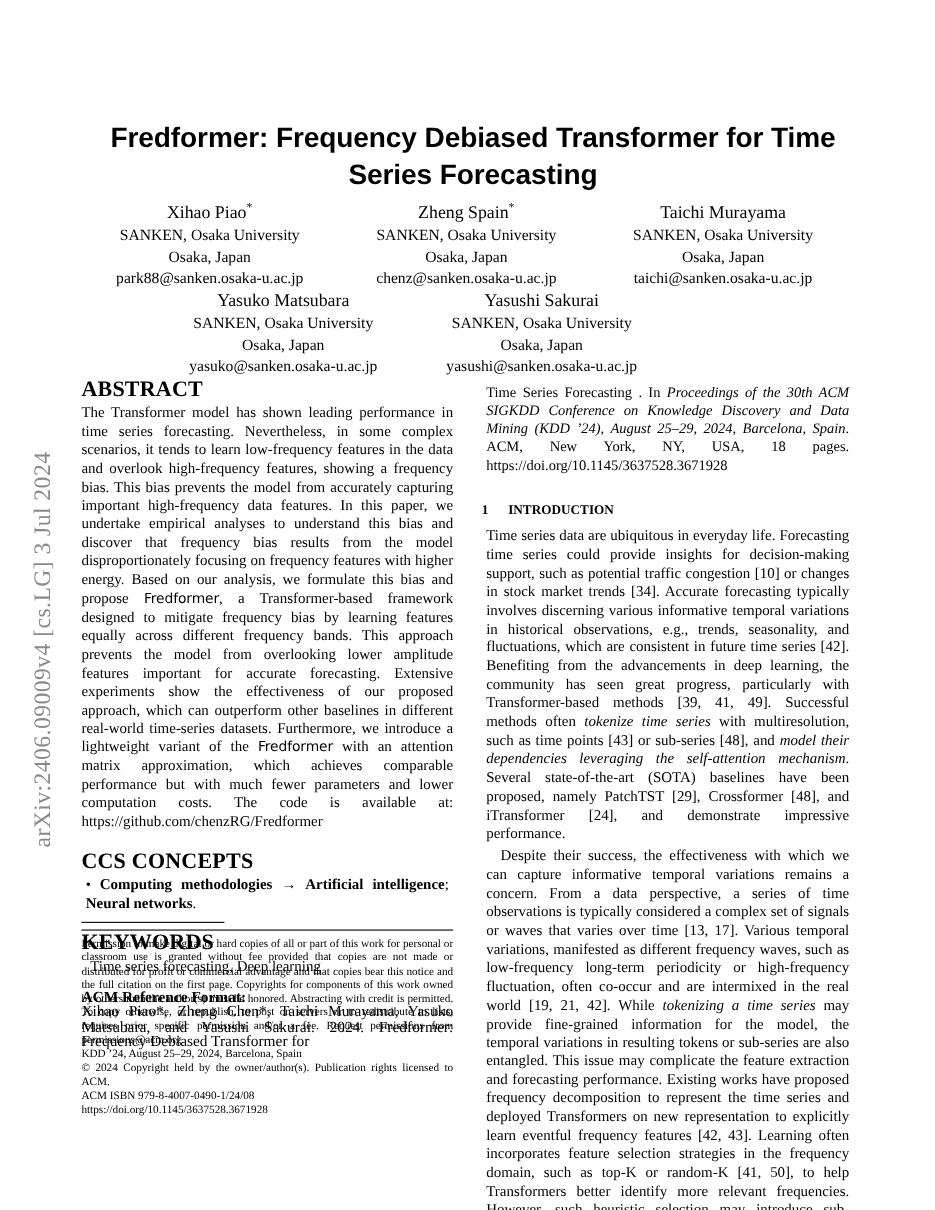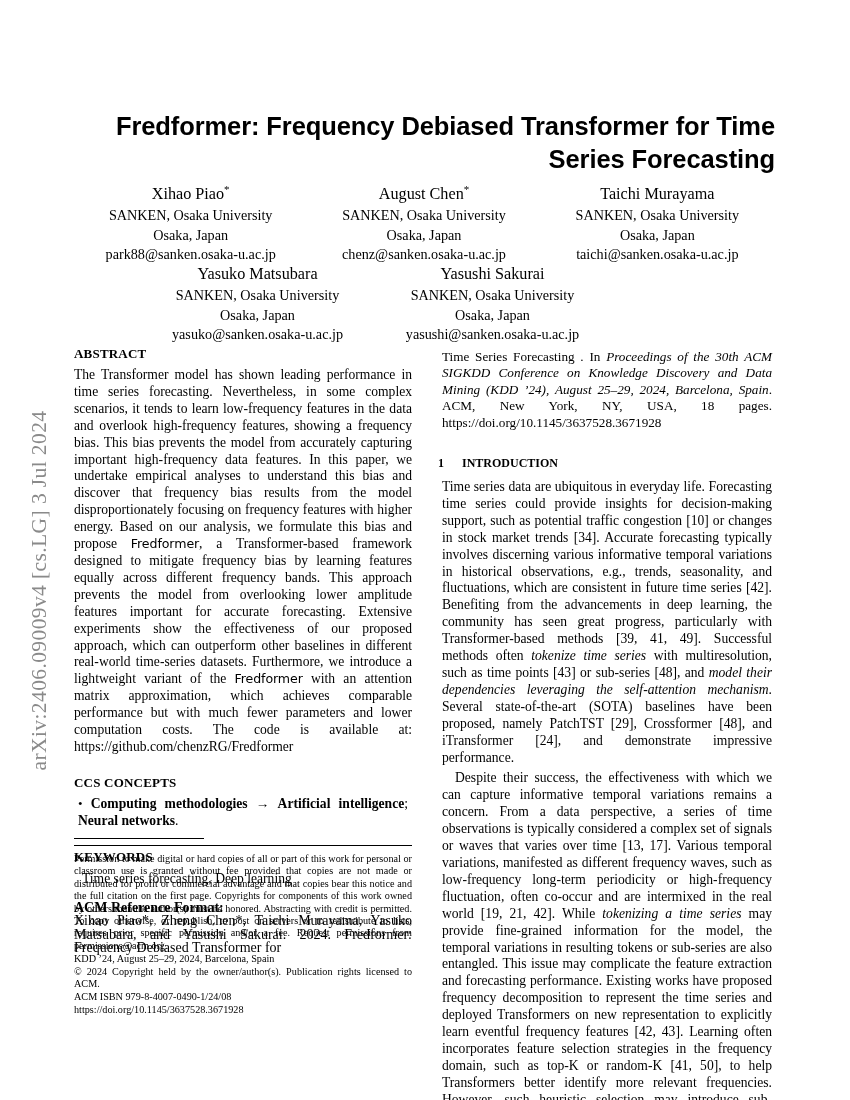--- a/index.html
+++ b/index.html
@@ -41,21 +41,21 @@
 
   .title {
     position: absolute;
     left: 85px;
     top: 110px;
     width: 690px;
     font-family: "Liberation Sans", "DejaVu Sans", sans-serif;
     font-weight: bold;
     font-size: 25.5px;
     line-height: 33px;
-    text-align: right;
+    text-align: center;
     letter-spacing: -0.1px;
   }
 
   
   .authors-row {
     position: absolute;
     left: 74px;
     width: 700px;
     display: flex;
     justify-content: space-between;
@@ -86,21 +86,21 @@
     line-height: 16.9px;
     -webkit-hyphens: auto;
     hyphens: auto;
   }
   .col-left  { left: 74px; }
   .col-right { left: 438px; }
 
   h2.sec {
     font-family: "Liberation Serif", "DejaVu Serif", serif;
     font-weight: bold;
-    font-size: 13px;
+    font-size: 20px;
     line-height: 18px;
     margin: 0 0 4px 0;
     letter-spacing: 0.2px;
   }
   h2.sec.spaced { margin-top: 18px; }
 
   h2.numsec {
     font-family: "Liberation Serif", "DejaVu Serif", serif;
     font-weight: bold;
     font-size: 12px;
@@ -174,21 +174,21 @@
   <div class="title">Fredformer: Frequency Debiased Transformer for Time Series Forecasting</div>
 
   <div class="authors-row row1">
     <div class="author">
       <div class="name"><span>Xihao Piao</span><sup>*</sup></div>
       <div class="line">SANKEN, Osaka University</div>
       <div class="line">Osaka, Japan</div>
       <div class="line">park88@sanken.osaka-u.ac.jp</div>
     </div>
     <div class="author">
-      <div class="name"><span>August Chen</span><sup>*</sup></div>
+      <div class="name"><span>Zheng Spain</span><sup>*</sup></div>
       <div class="line">SANKEN, Osaka University</div>
       <div class="line">Osaka, Japan</div>
       <div class="line">chenz@sanken.osaka-u.ac.jp</div>
     </div>
     <div class="author">
       <div class="name"><span>Taichi Murayama</span><sup></sup></div>
       <div class="line">SANKEN, Osaka University</div>
       <div class="line">Osaka, Japan</div>
       <div class="line">taichi@sanken.osaka-u.ac.jp</div>
     </div>

